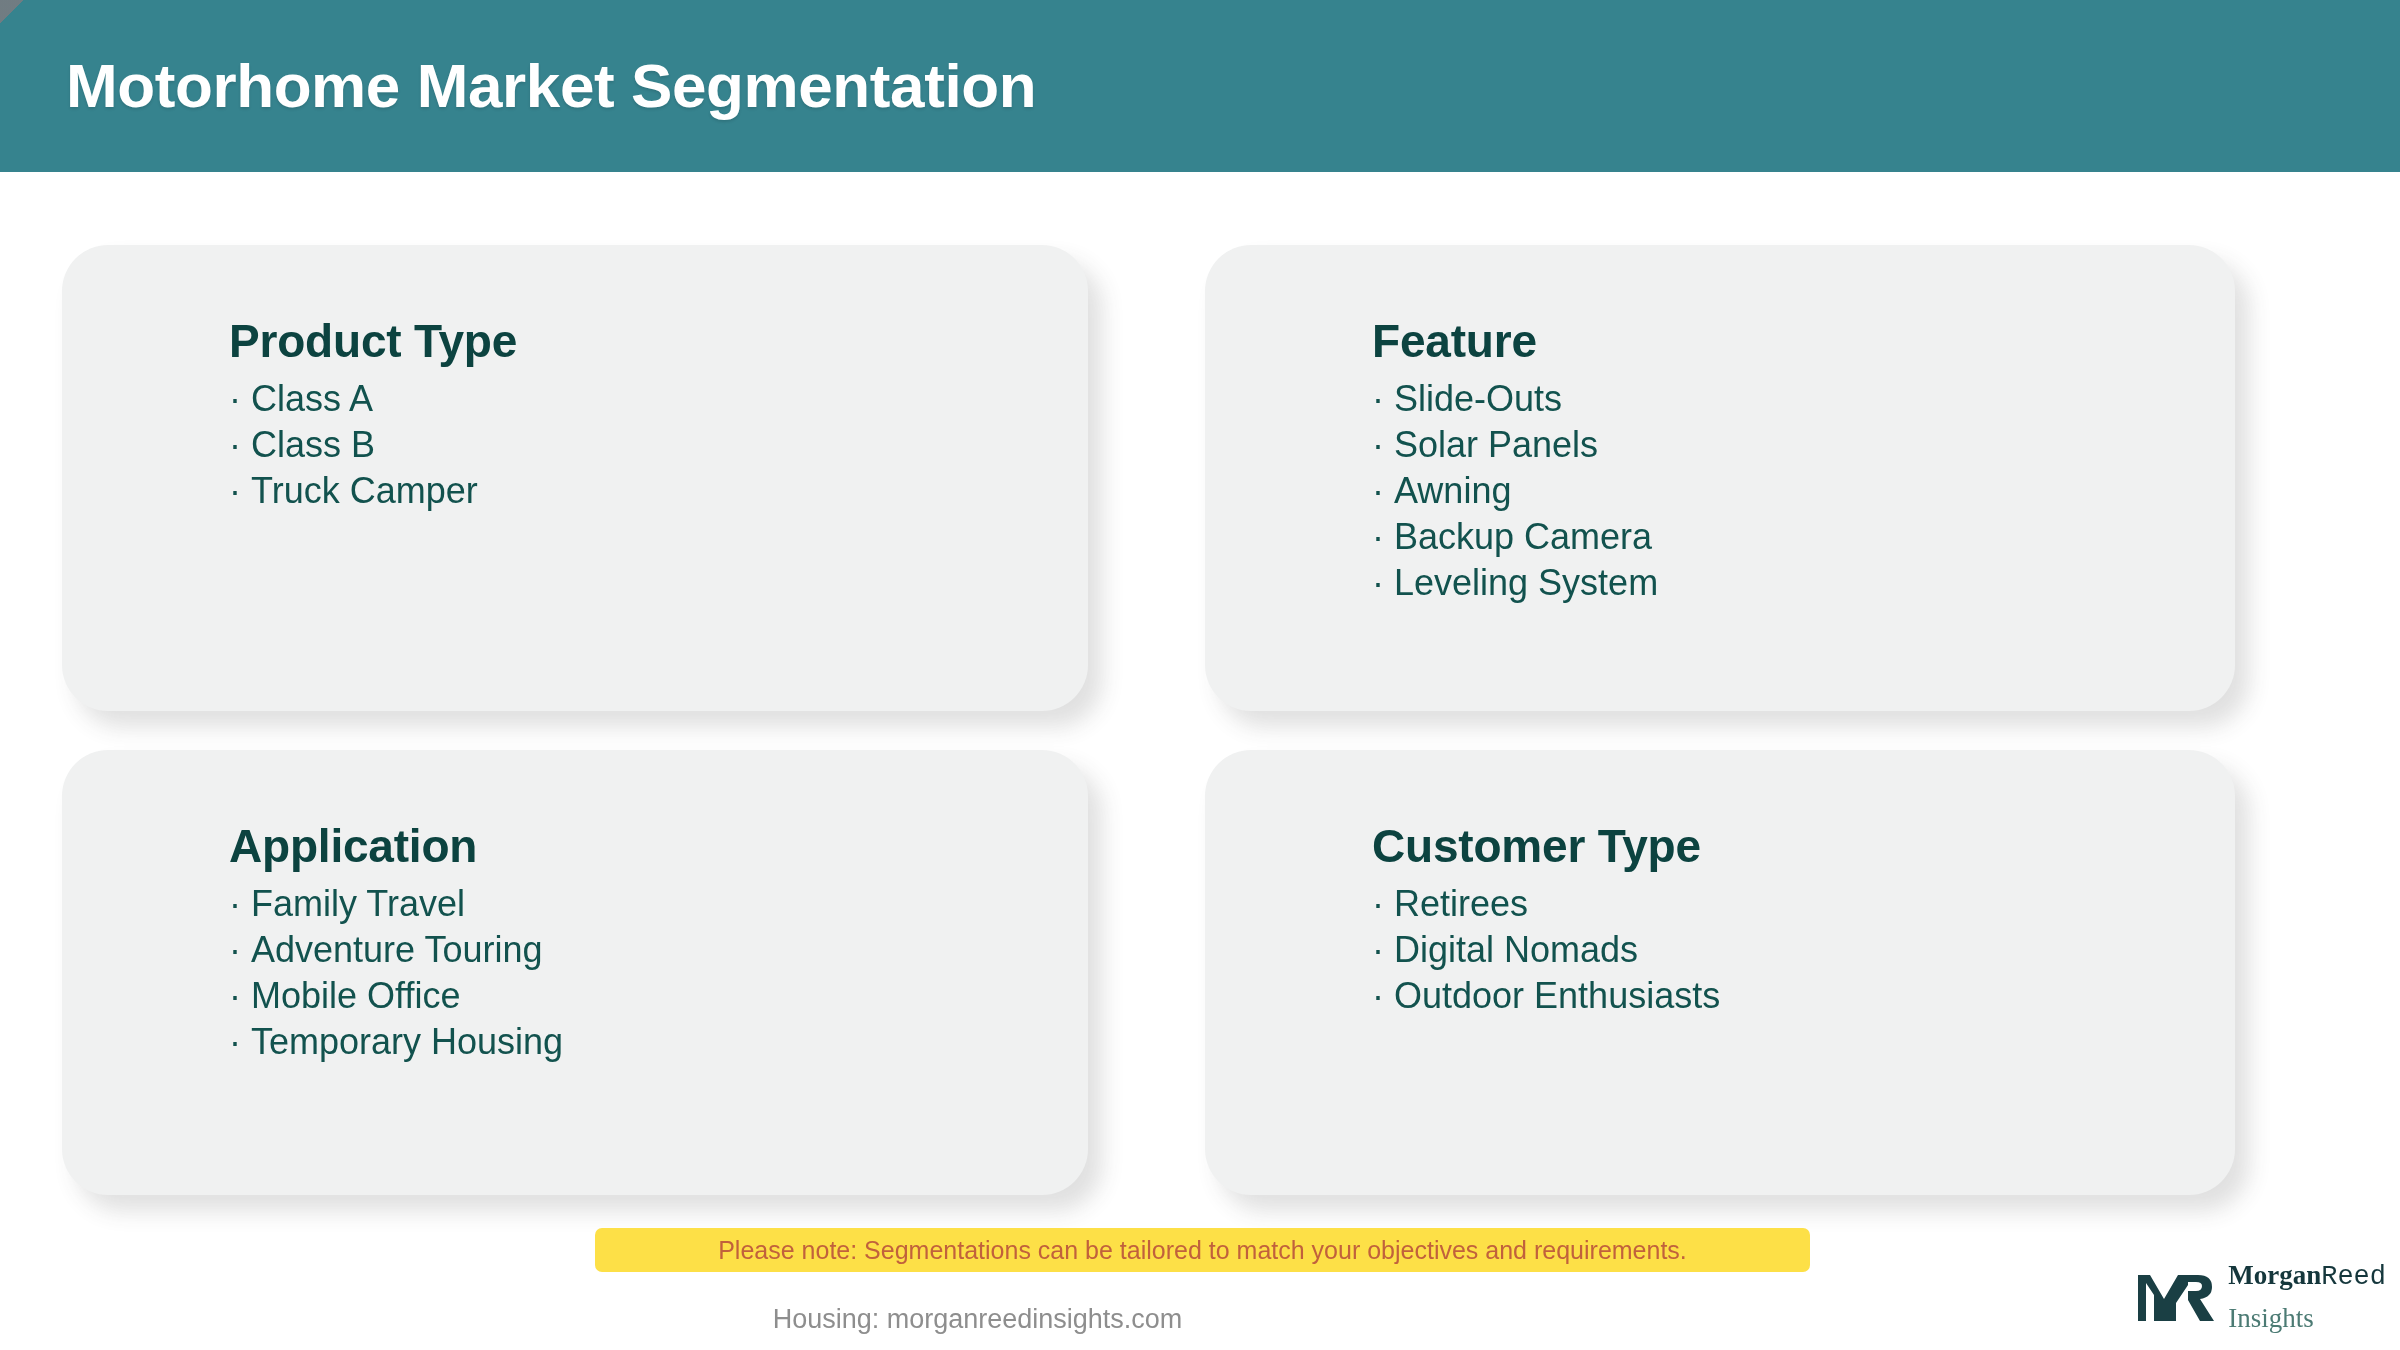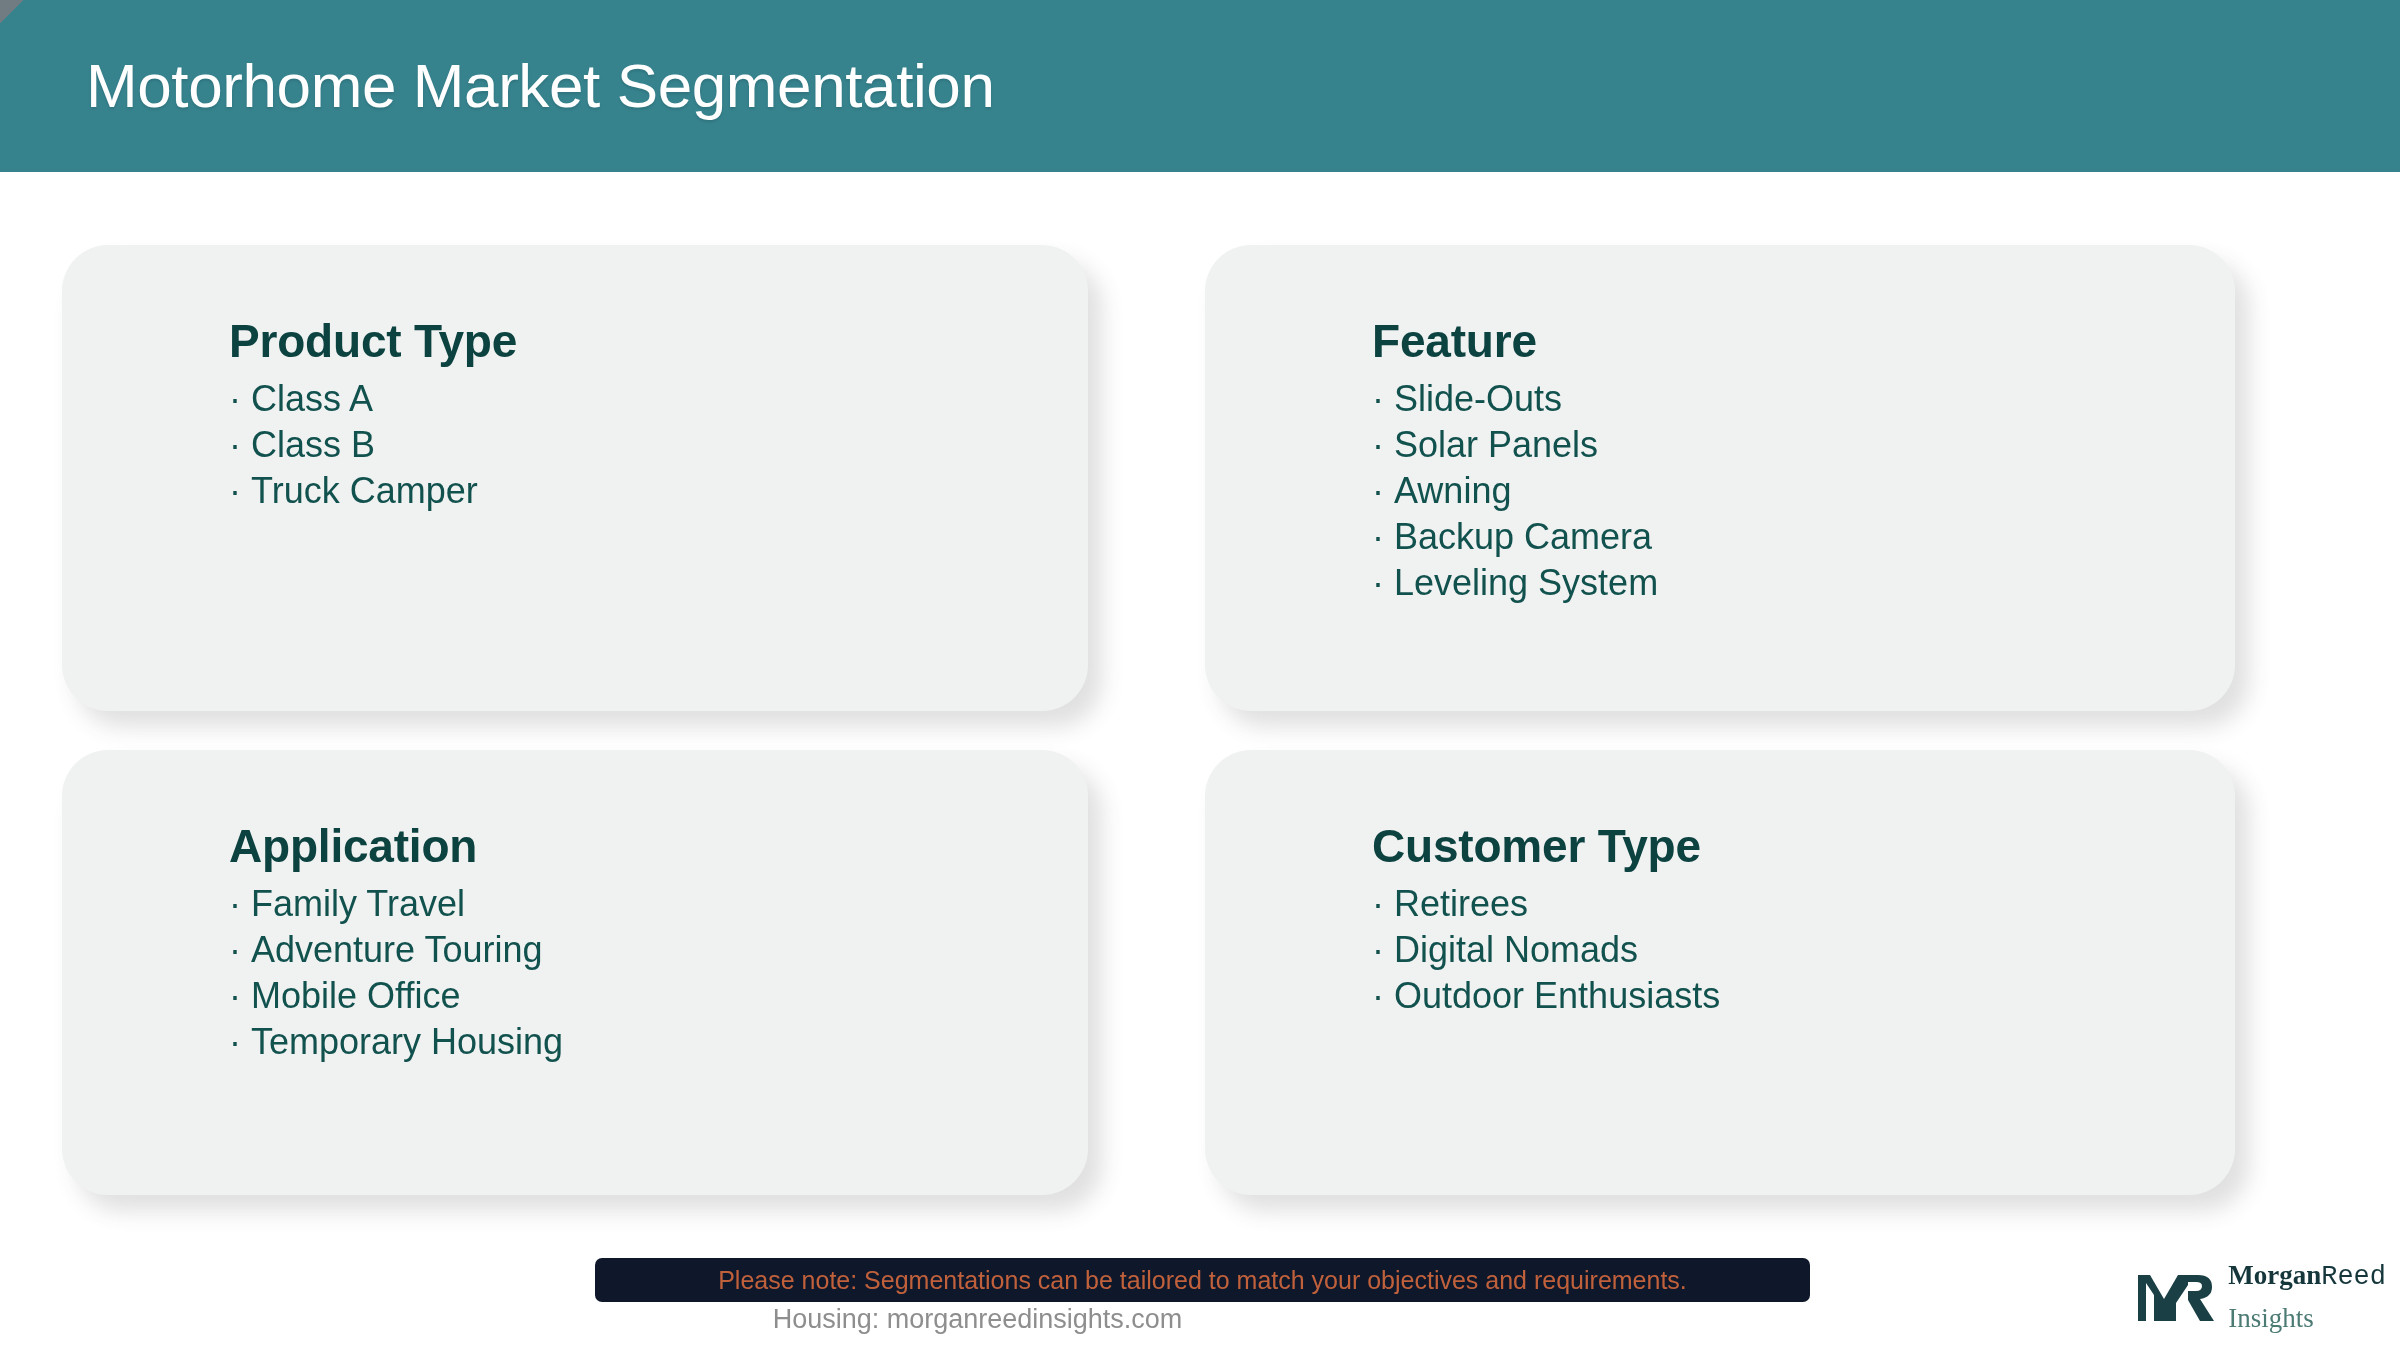--- a/index.html
+++ b/index.html
@@ -32,24 +32,24 @@
   }
   .header-corner {
     position: absolute;
     left: 0; top: 0;
     width: 26px; height: 26px;
     background: linear-gradient(135deg, #7b7b80 0%, #7b7b80 45%, rgba(123,123,128,0) 46%);
     opacity: .85;
     pointer-events: none;
   }
   .slide-title {
-    margin-left: 86px;
+    margin-left: 66px;
     color: #ffffff;
     font-size: 62px;
-    font-weight: 400;
+    font-weight: 700;
     letter-spacing: -0.4px;
     line-height: 1;
     text-shadow: 0 2px 3px rgba(0,0,0,.12);
     white-space: nowrap;
   }
 
   
   .cards {
     position: absolute;
     left: 0; top: 172px;
@@ -85,24 +85,24 @@
     font-weight: 400;
     line-height: 46px;
     white-space: nowrap;
   }
   .bullet-dot { margin-right: 10px; }
 
   
   .note-pill {
     position: absolute;
     left: 595px;
-    top: 1258px;
+    top: 1228px;
     width: 1215px;
     height: 44px;
-    background: #0f172a;
+    background: #fde047;
     border-radius: 7px;
     display: flex;
     align-items: center;
     justify-content: center;
   }
   .note-text {
     color: #c1613c;
     font-size: 25px;
     font-weight: 400;
     white-space: nowrap;

